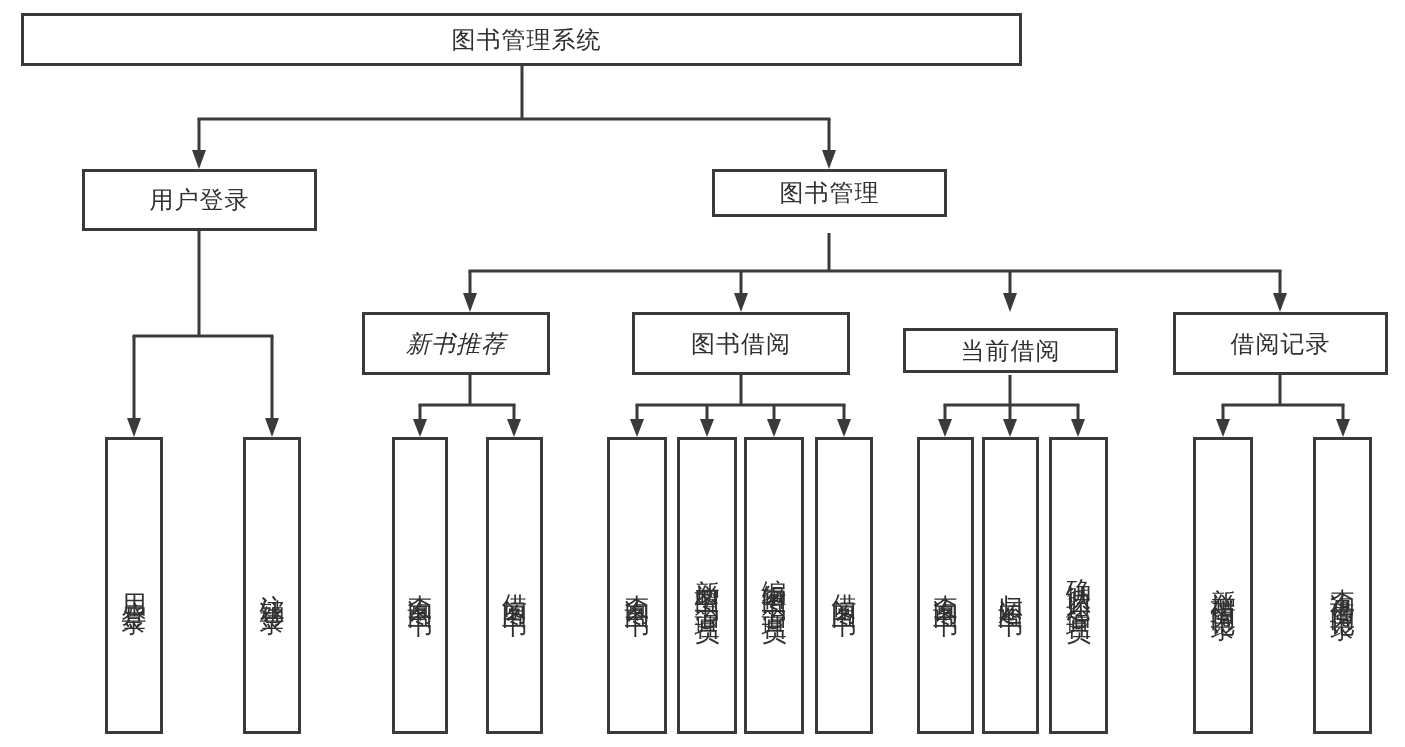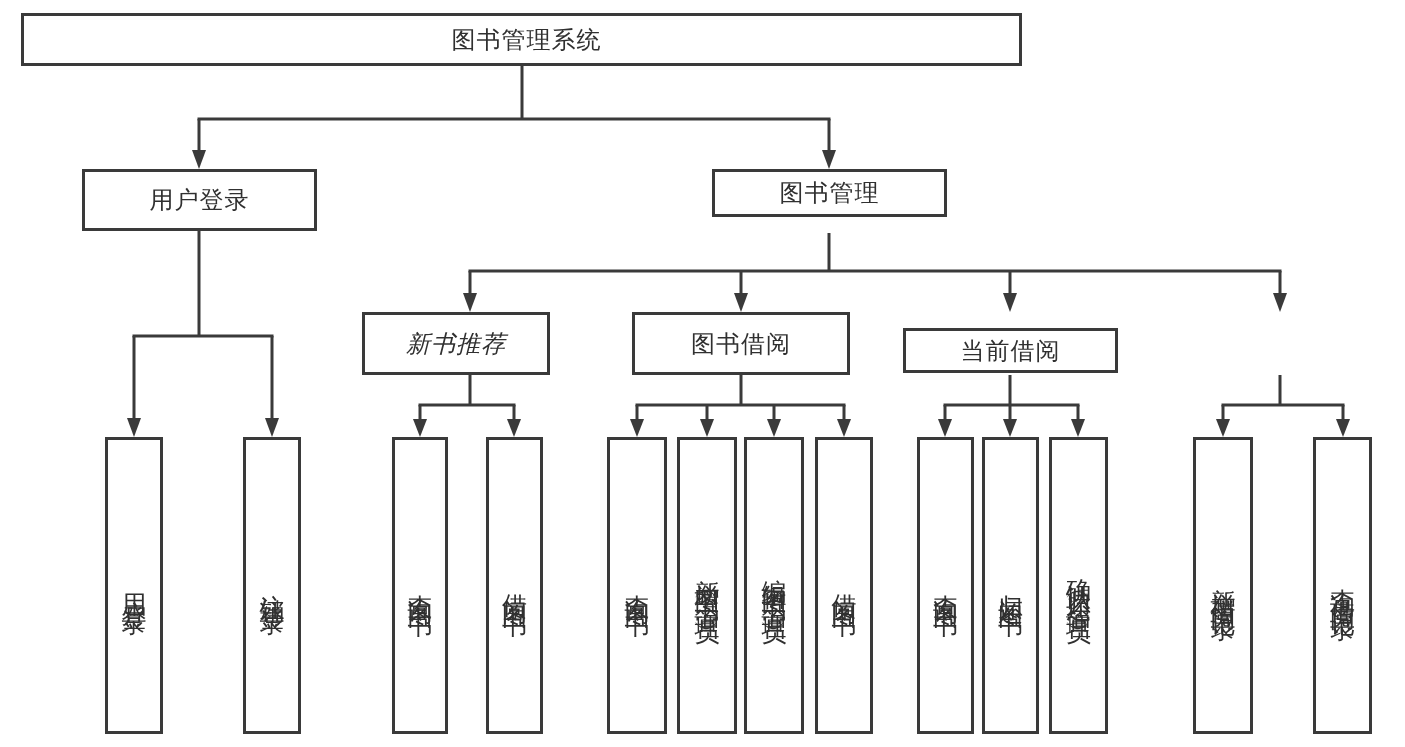--- a/index.html
+++ b/index.html
@@ -115,20 +115,23 @@
 
   <div class="node h-node" style="left:362px; top:312px; width:188px; height:63px;font-style:italic;">
     <span>新书推荐</span>
   </div>
   <div class="node h-node" style="left:632px; top:312px; width:218px; height:63px;">
     <span>图书借阅</span>
   </div>
   <div class="node h-node" style="left:903px; top:312px; width:215px; height:45px;margin-top:16px;">
     <span>当前借阅</span>
   </div>
+  <div class="node h-node" style="left:1173px; top:312px; width:215px; height:63px;">
+    <span>借阅记录</span>
+  </div>
 
   <div class="node v-node" style="left:105px; top:437px; width:58px; height:297px;">
     <span>用户登录</span>
   </div>
   <div class="node v-node" style="left:243px; top:437px; width:58px; height:297px;">
     <span>注销登录</span>
   </div>
 
   <div class="node v-node" style="left:392px; top:437px; width:56px; height:297px;">
     <span>查询图书</span>

